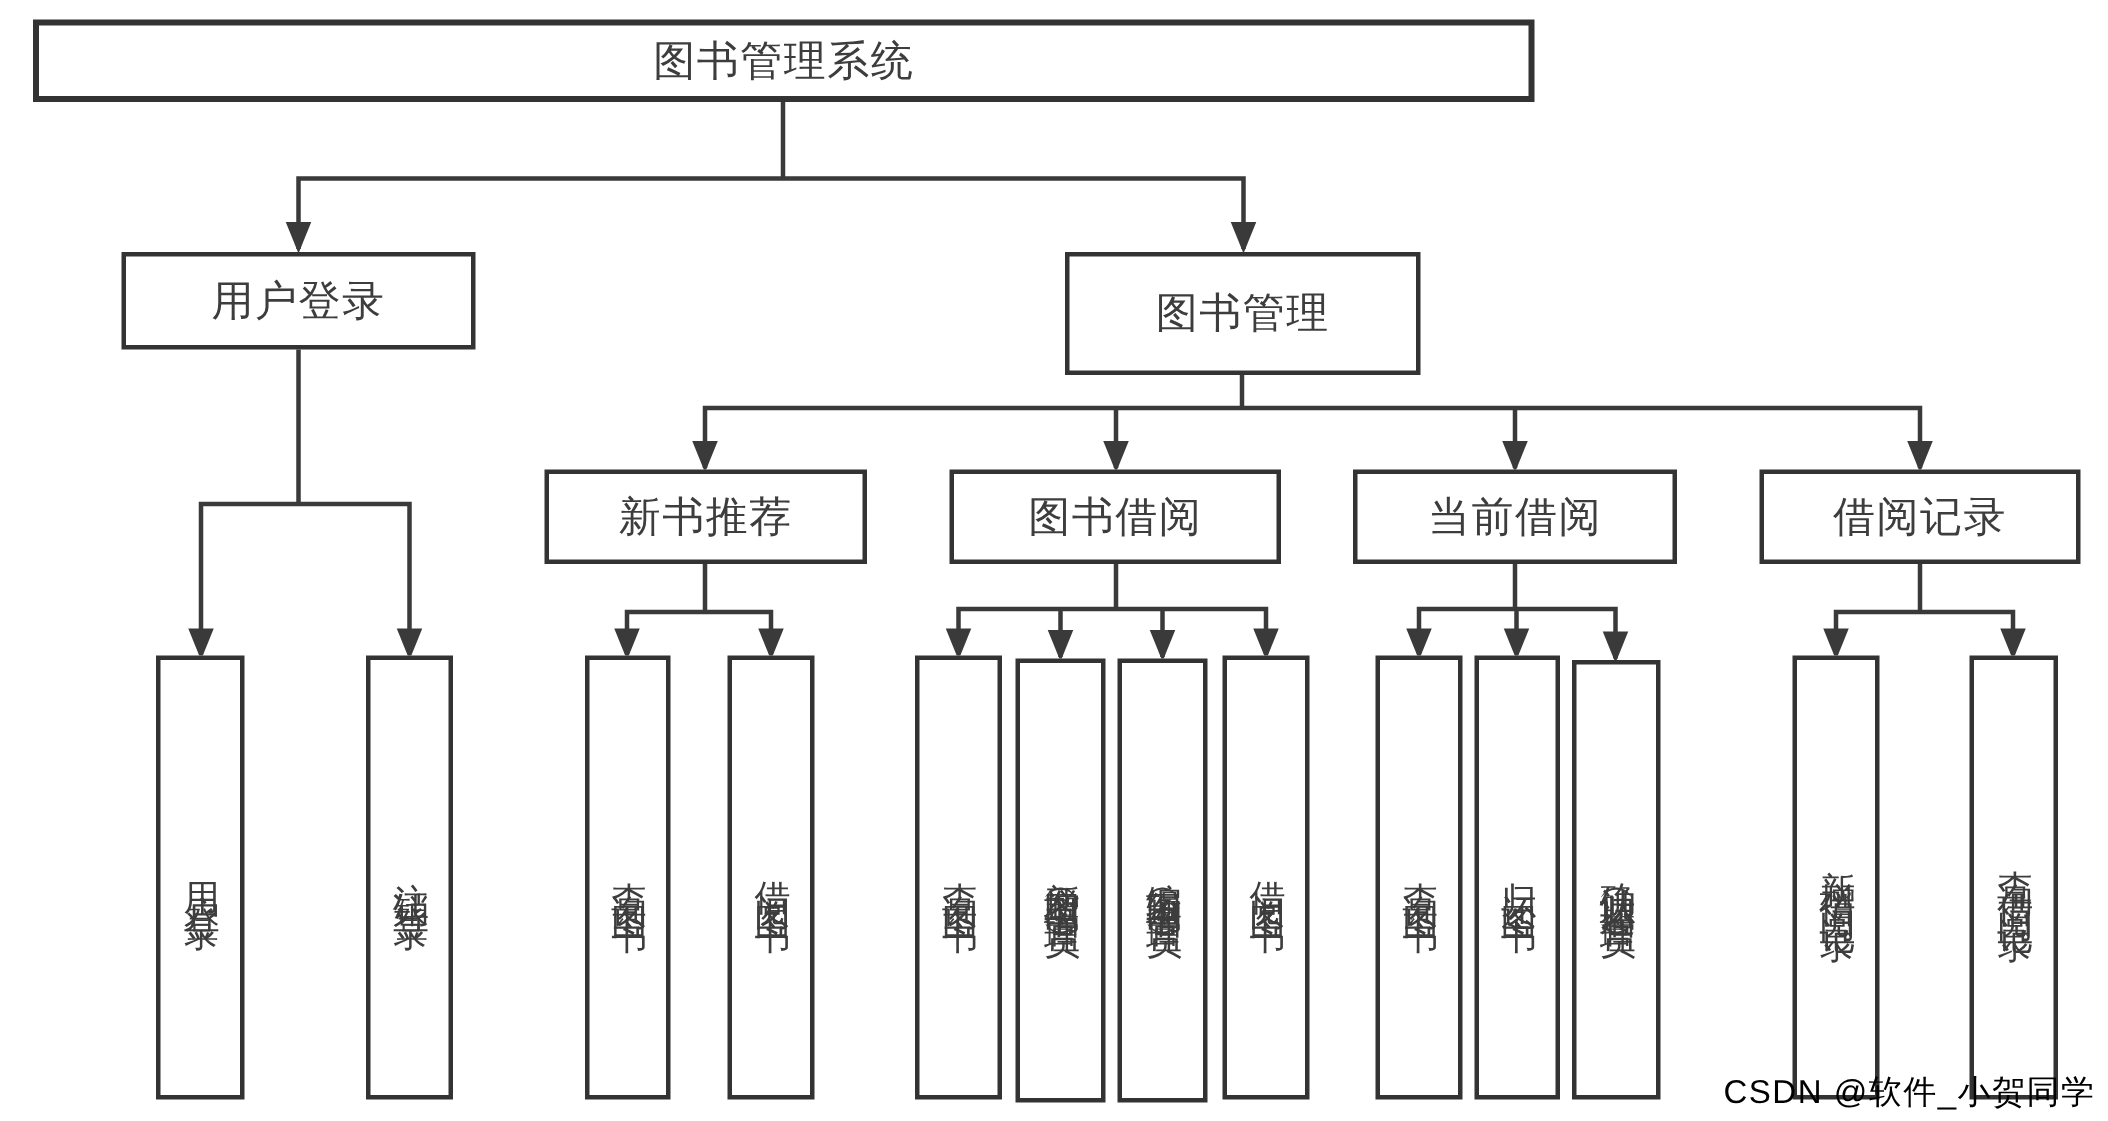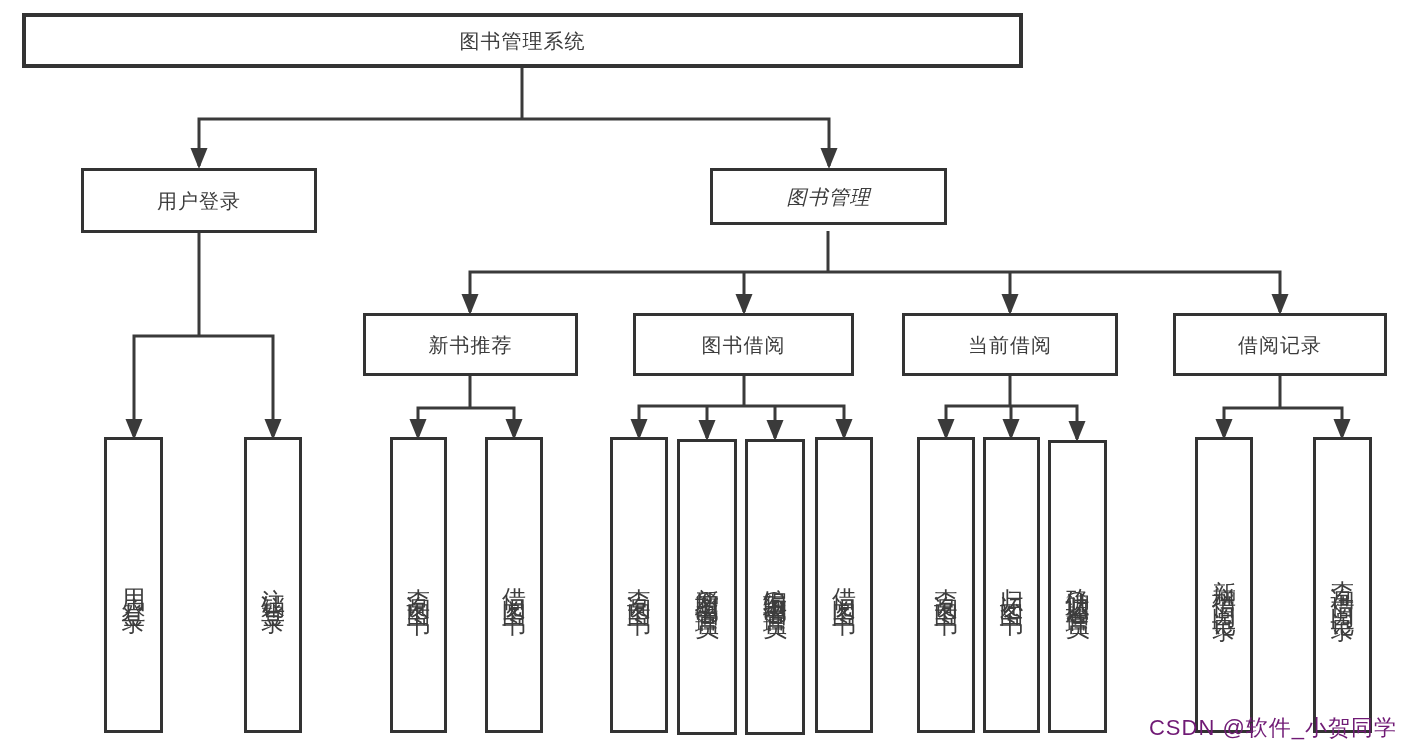--- a/index.html
+++ b/index.html
@@ -15,40 +15,40 @@
     position:absolute;
     box-sizing:border-box;
     background:#ffffff;
     border:3px solid #333333;
     display:flex;
     align-items:center;
     justify-content:center;
     color:#3d3d3d;
   }
   .node.h .lbl{
-    font-size:20px;
+    font-size:28px;
     letter-spacing:1px;
     white-space:nowrap;
     line-height:1;
   }
   .node.root{border-width:4px;}
   .node.v .lbl{
     writing-mode:vertical-lr;
     text-orientation:mixed;
     font-size:24px;
     letter-spacing:8px;
     line-height:1;
     white-space:nowrap;
   }
   .node.v .lbl.tight{letter-spacing:4px;}
   .watermark{
     position:absolute;
     right:8px;bottom:4px;
     font-size:22px;
-    color:#701a75;
+    color:#000000;
     letter-spacing:1px;
     white-space:nowrap;
   }
 </style>
 </head>
 <body>
 
 <div class="stage">
 
   <svg class="wires" viewBox="0 0 1405 747" xmlns="http://www.w3.org/2000/svg">
@@ -96,21 +96,21 @@
     </g>
   </svg>
 
   <div class="node h root" style="left:22px;top:13px;width:1001px;height:55px;">
     <span class="lbl">图书管理系统</span>
   </div>
 
   <div class="node h" style="left:81px;top:168px;width:236px;height:65px;">
     <span class="lbl">用户登录</span>
   </div>
-  <div class="node h" style="left:710px;top:168px;width:237px;height:57px;font-style:italic;">
+  <div class="node h" style="left:710px;top:168px;width:237px;height:82px;">
     <span class="lbl">图书管理</span>
   </div>
 
   <div class="node h" style="left:363px;top:313px;width:215px;height:63px;text-align:center;">
     <span class="lbl">新书推荐</span>
   </div>
   <div class="node h" style="left:633px;top:313px;width:221px;height:63px;align-items:center;">
     <span class="lbl">图书借阅</span>
   </div>
   <div class="node h" style="left:902px;top:313px;width:216px;height:63px;">

